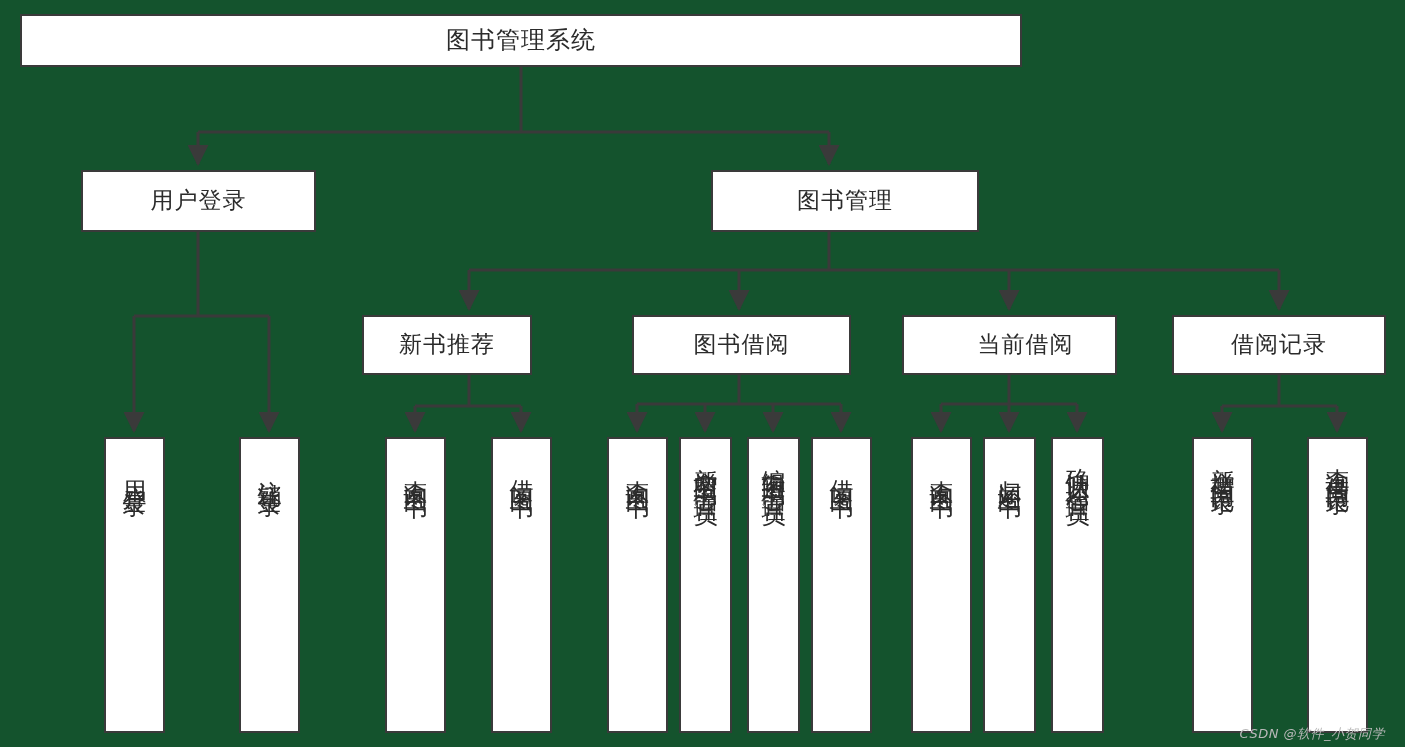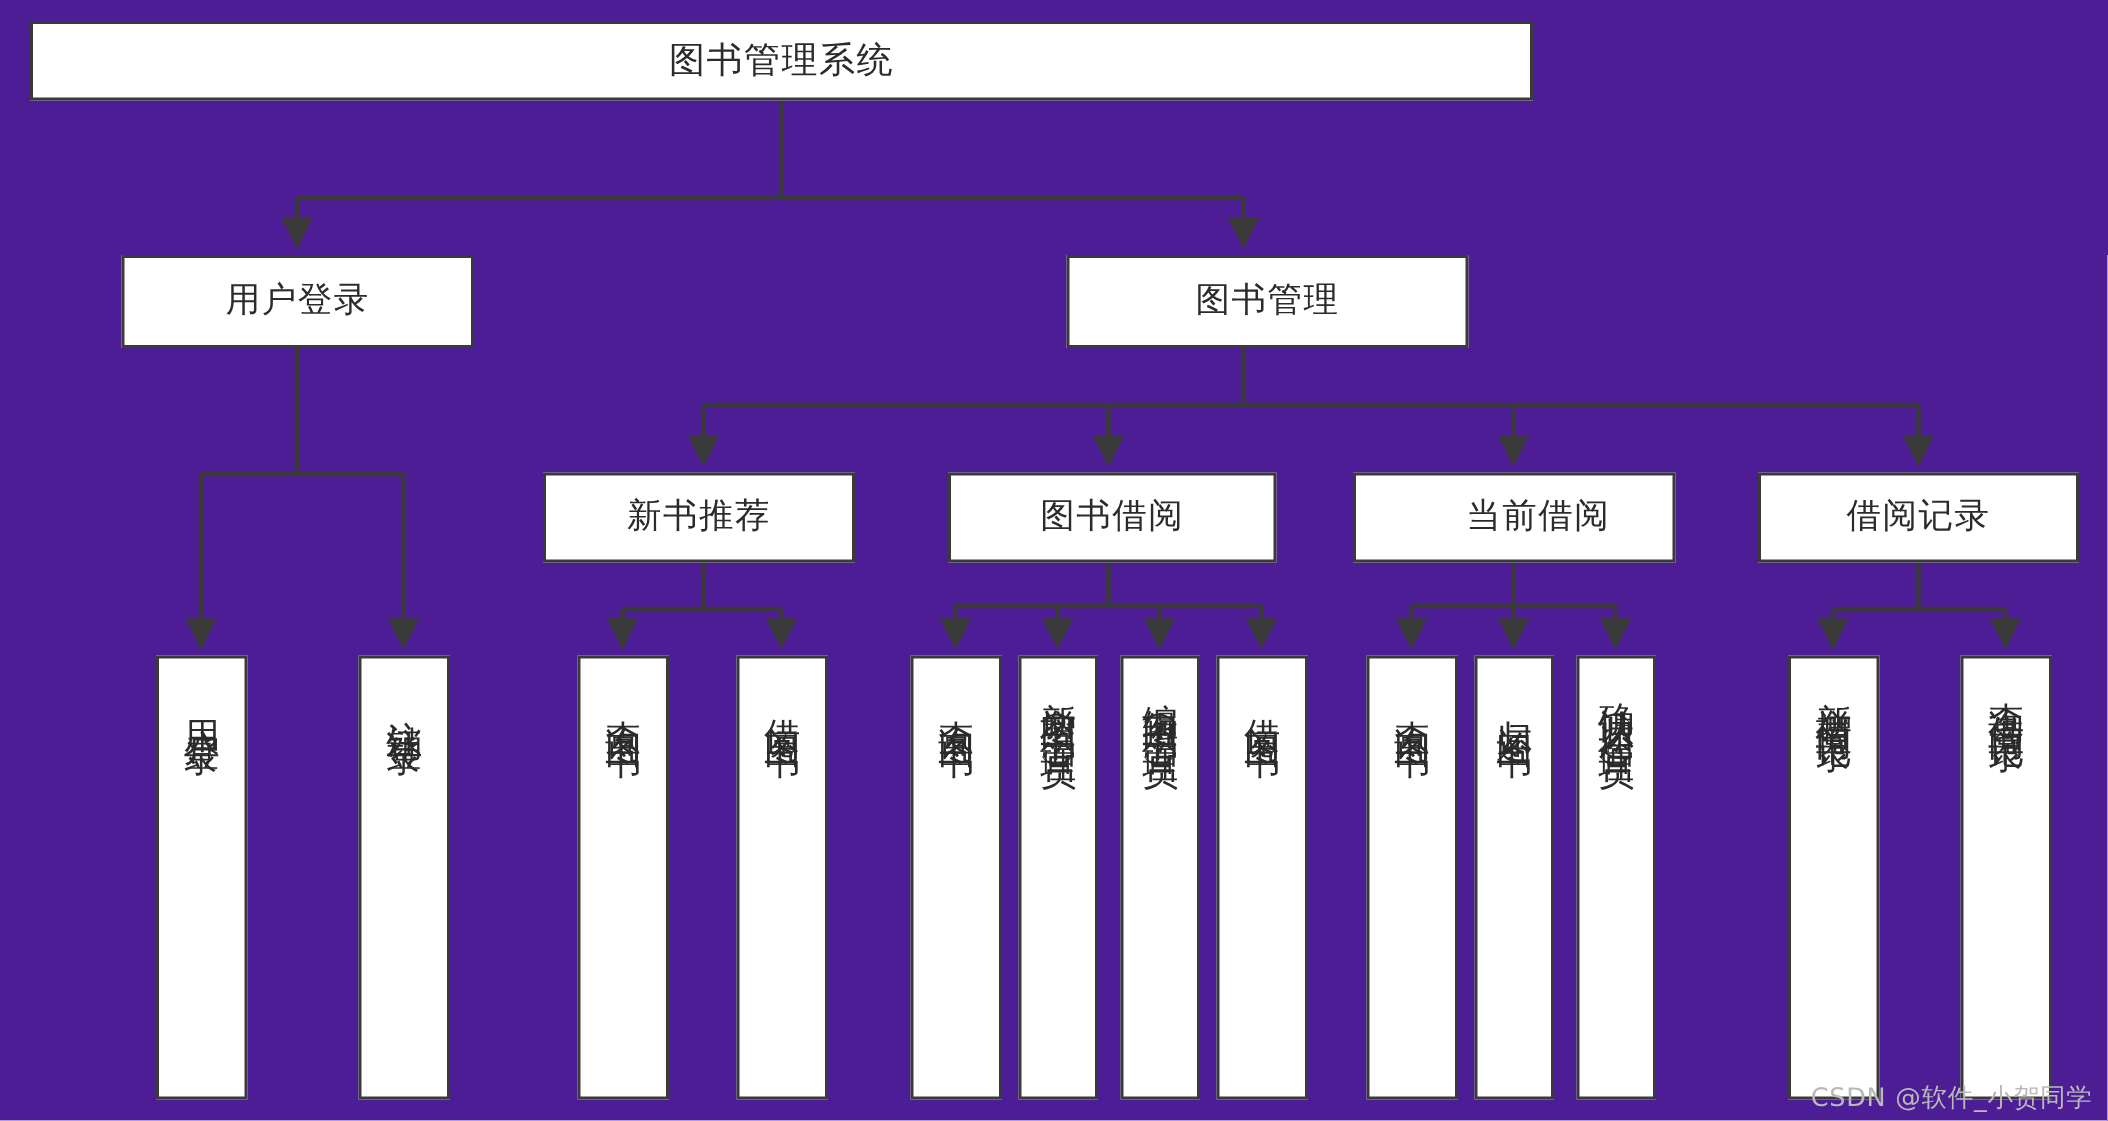--- a/index.html
+++ b/index.html
@@ -8,21 +8,21 @@
     padding: 0;
     background: #ffffff;
   }
   body {
     font-family: "DejaVu Sans", "Liberation Sans", sans-serif;
   }
   #diagram-root {
     position: relative;
     width: 1405px;
     height: 747px;
-    background: #4c1d95;
+    background: #14532d;
     overflow: hidden;
   }
   #edge-layer {
     position: absolute;
     left: 0;
     top: 0;
     width: 1405px;
     height: 747px;
     pointer-events: none;
   }
@@ -61,28 +61,29 @@
     font-size: 24px;
     letter-spacing: 5px;
     white-space: nowrap;
     line-height: 1;
   }
   .node.vertical.tall-text {
     padding-top: 10px;
   }
   #watermark {
     position: absolute;
-    right: 10px;
+    right: 20px;
     bottom: 4px;
-    font-size: 17px;
+    font-size: 13px;
     color: #b9b9b9;
     letter-spacing: 0.5px;
     z-index: 5;
     white-space: nowrap;
     font-family: "DejaVu Sans", "Liberation Sans", sans-serif;
+    font-style: italic;
   }
 </style>
 </head>
 <body>
 
 <div id="diagram-root">
 
   <svg id="edge-layer" viewBox="0 0 1405 747" width="1405" height="747" aria-hidden="true">
     <defs>
       <marker id="arrow" viewBox="0 0 10 10" refX="9" refY="5" markerWidth="7" markerHeight="7" orient="auto-start-reverse">
@@ -137,21 +138,21 @@
     <span class="node-label">图书管理系统</span>
   </div>
 
   <div class="node horizontal" style="left:81px; top:170px; width:235px; height:62px;">
     <span class="node-label">用户登录</span>
   </div>
   <div class="node horizontal" style="left:711px; top:170px; width:268px; height:62px;">
     <span class="node-label">图书管理</span>
   </div>
 
-  <div class="node horizontal" style="left:362px; top:315px; width:208px; height:60px;">
+  <div class="node horizontal" style="left:362px; top:315px; width:170px; height:60px;">
     <span class="node-label">新书推荐</span>
   </div>
   <div class="node horizontal" style="left:632px; top:315px; width:219px; height:60px;">
     <span class="node-label">图书借阅</span>
   </div>
   <div class="node horizontal" style="left:902px; top:315px; width:215px; height:60px;padding-left:32px;">
     <span class="node-label">当前借阅</span>
   </div>
   <div class="node horizontal" style="left:1172px; top:315px; width:214px; height:60px;">
     <span class="node-label">借阅记录</span>

